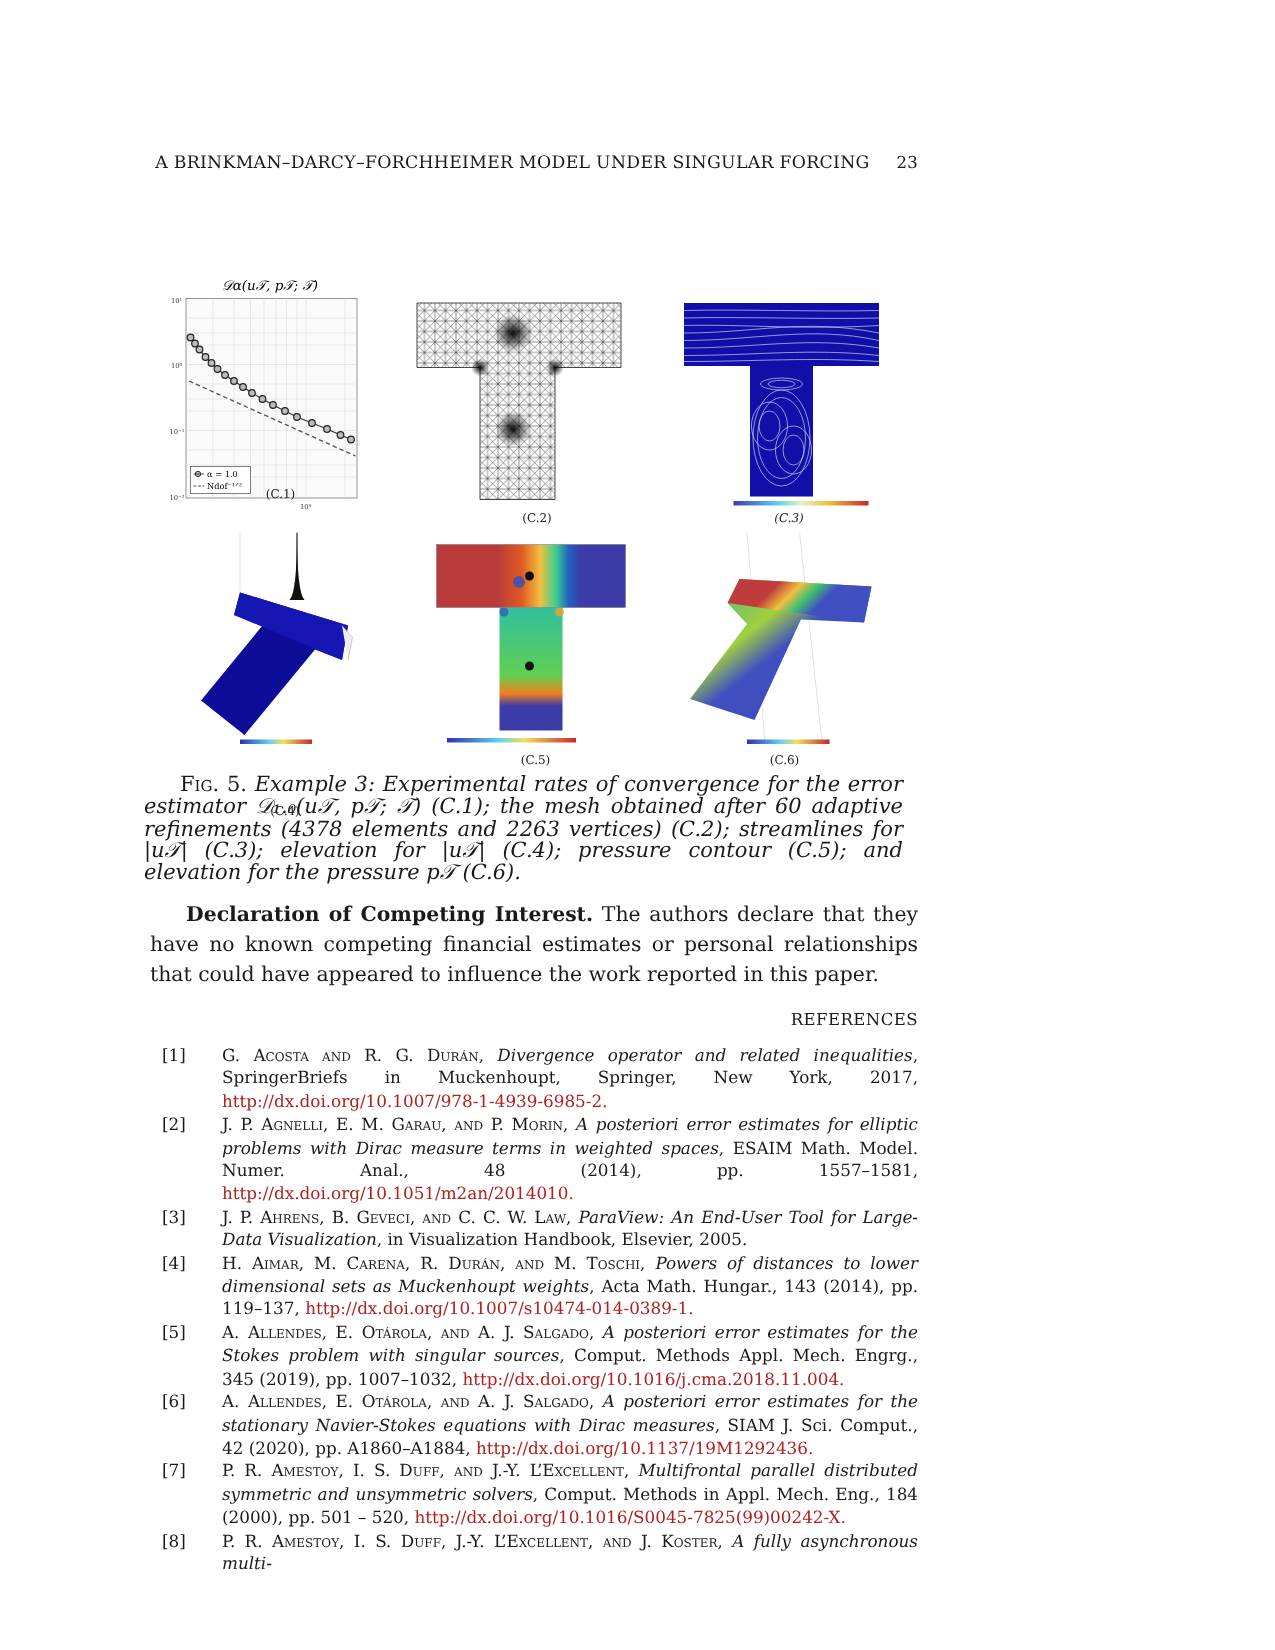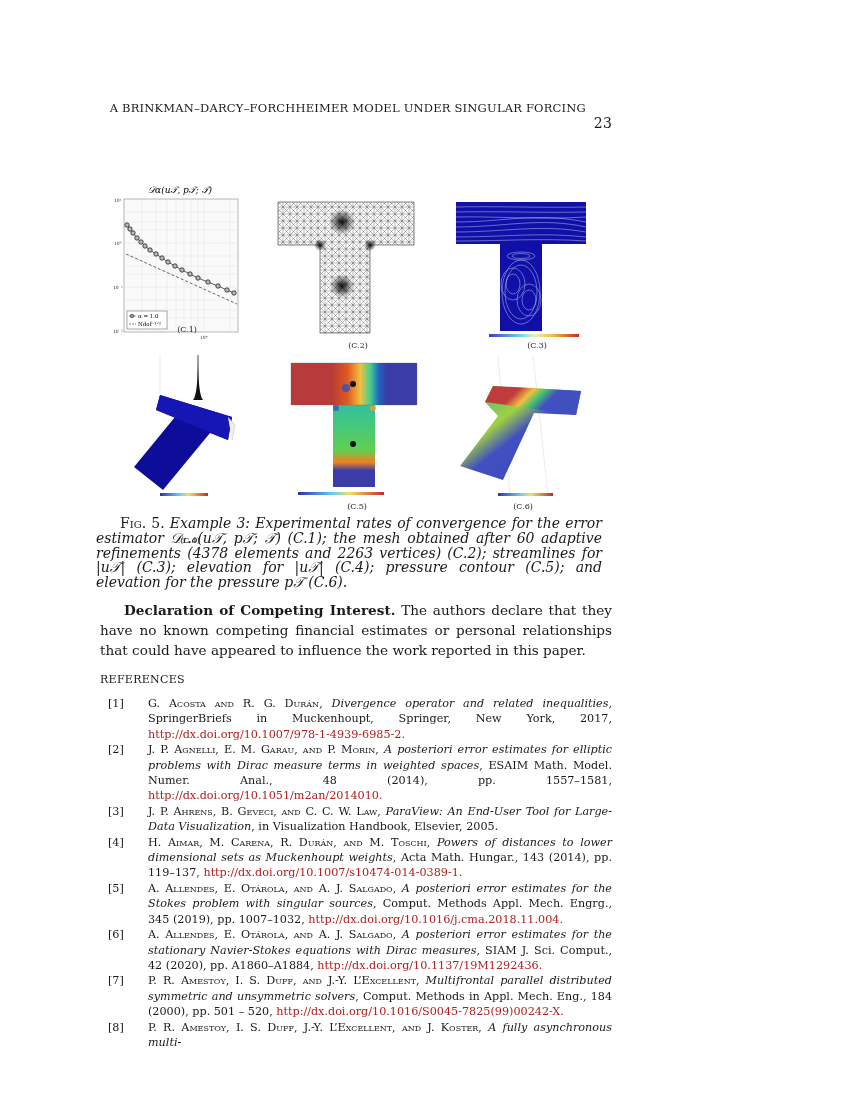--- a/index.html
+++ b/index.html
@@ -1,33 +1,33 @@
 <!DOCTYPE html>
 <html><head>
 <meta charset="utf-8">
 <style>
   html, body { margin:0; padding:0; background:#ffffff; }
   body { width:850px; height:1100px; position:relative; overflow:hidden;
          font-family:"DejaVu Serif","Liberation Serif",serif; color:#1a1a1a; }
   .page { position:absolute; left:0; top:0; width:850px; height:1100px; }
   .running-head { position:absolute; top:101px; left:100px; width:512px; text-align:right;
                   font-size:11.5px; letter-spacing:0.2px; }
-  .running-head .title { margin-right:26px; }
-  .running-head .pno { font-size:14px; }
+  .running-head .title { margin-right:14px; }
+  .running-head .pno { font-size:11px; }
   .body-text { position:absolute; left:100px; width:512px; font-size:13.6px; line-height:20px;
                text-align:justify; }
   .p1 { top:132px; }
   .fig { position:absolute; }
   .caption-small { position:absolute; font-size:8px; text-align:center; width:60px; color:#222; }
   .fig-caption { position:absolute; left:96px; top:516px; width:506px; font-size:14px; line-height:14.8px;
                  text-align:justify; font-style:italic; }
   .fig-caption .sc { font-style:normal; font-variant:small-caps; }
   .decl { top:600px; text-indent:24px; }
   .decl b { font-weight:bold; }
-  .refs-title { position:absolute; left:100px; top:673px; width:512px; text-align:left;
+  .refs-title { position:absolute; left:100px; top:673px; width:512px; text-align:right;
                 font-size:11px; letter-spacing:0.3px; }
   .refs { position:absolute; left:100px; top:696px; width:512px; font-size:11.2px; line-height:15.4px; }
   .ref { position:relative; padding-left:48px; text-align:justify; }
   .ref .num { position:absolute; left:8px; top:0; }
   .ref .au { font-variant:small-caps; }
   .ref .ti { font-style:italic; }
   .ref .url { color:#b02020; }
 </style>
 </head>
 <body>
@@ -158,21 +158,21 @@
         <ellipse cx="58" cy="84" rx="12" ry="16"></ellipse>
           <ellipse cx="58" cy="84" rx="7" ry="10"></ellipse>
         <ellipse cx="74" cy="100" rx="12" ry="16"></ellipse>
           <ellipse cx="74" cy="100" rx="7" ry="10"></ellipse>
         <ellipse cx="66" cy="92" rx="19" ry="32"></ellipse>
           <ellipse cx="66" cy="92" rx="16" ry="27"></ellipse>
       </g>
       <rect x="34" y="134" width="90" height="3" fill="url(#jet)"></rect>
     </svg>
   </div>
-  <div class="caption-small" style="left:507px; top:341px;">(C.3)</div>
+  <div class="caption-small" style="left:496px; top:341px;font-style:italic;">(C.3)</div>
 
   <div class="fig" style="left:120px; top:355px; width:120px; height:145px;">
     <svg width="120" height="145" viewBox="0 0 120 145">
       <defs>
         <linearGradient id="jet2" x1="0" x2="1">
             <stop offset="0" stop-color="#3030b0"></stop>
             <stop offset="0.4" stop-color="#60d0f0"></stop>
             <stop offset="0.6" stop-color="#f0e060"></stop>
             <stop offset="1" stop-color="#c82828"></stop>
           </linearGradient>

